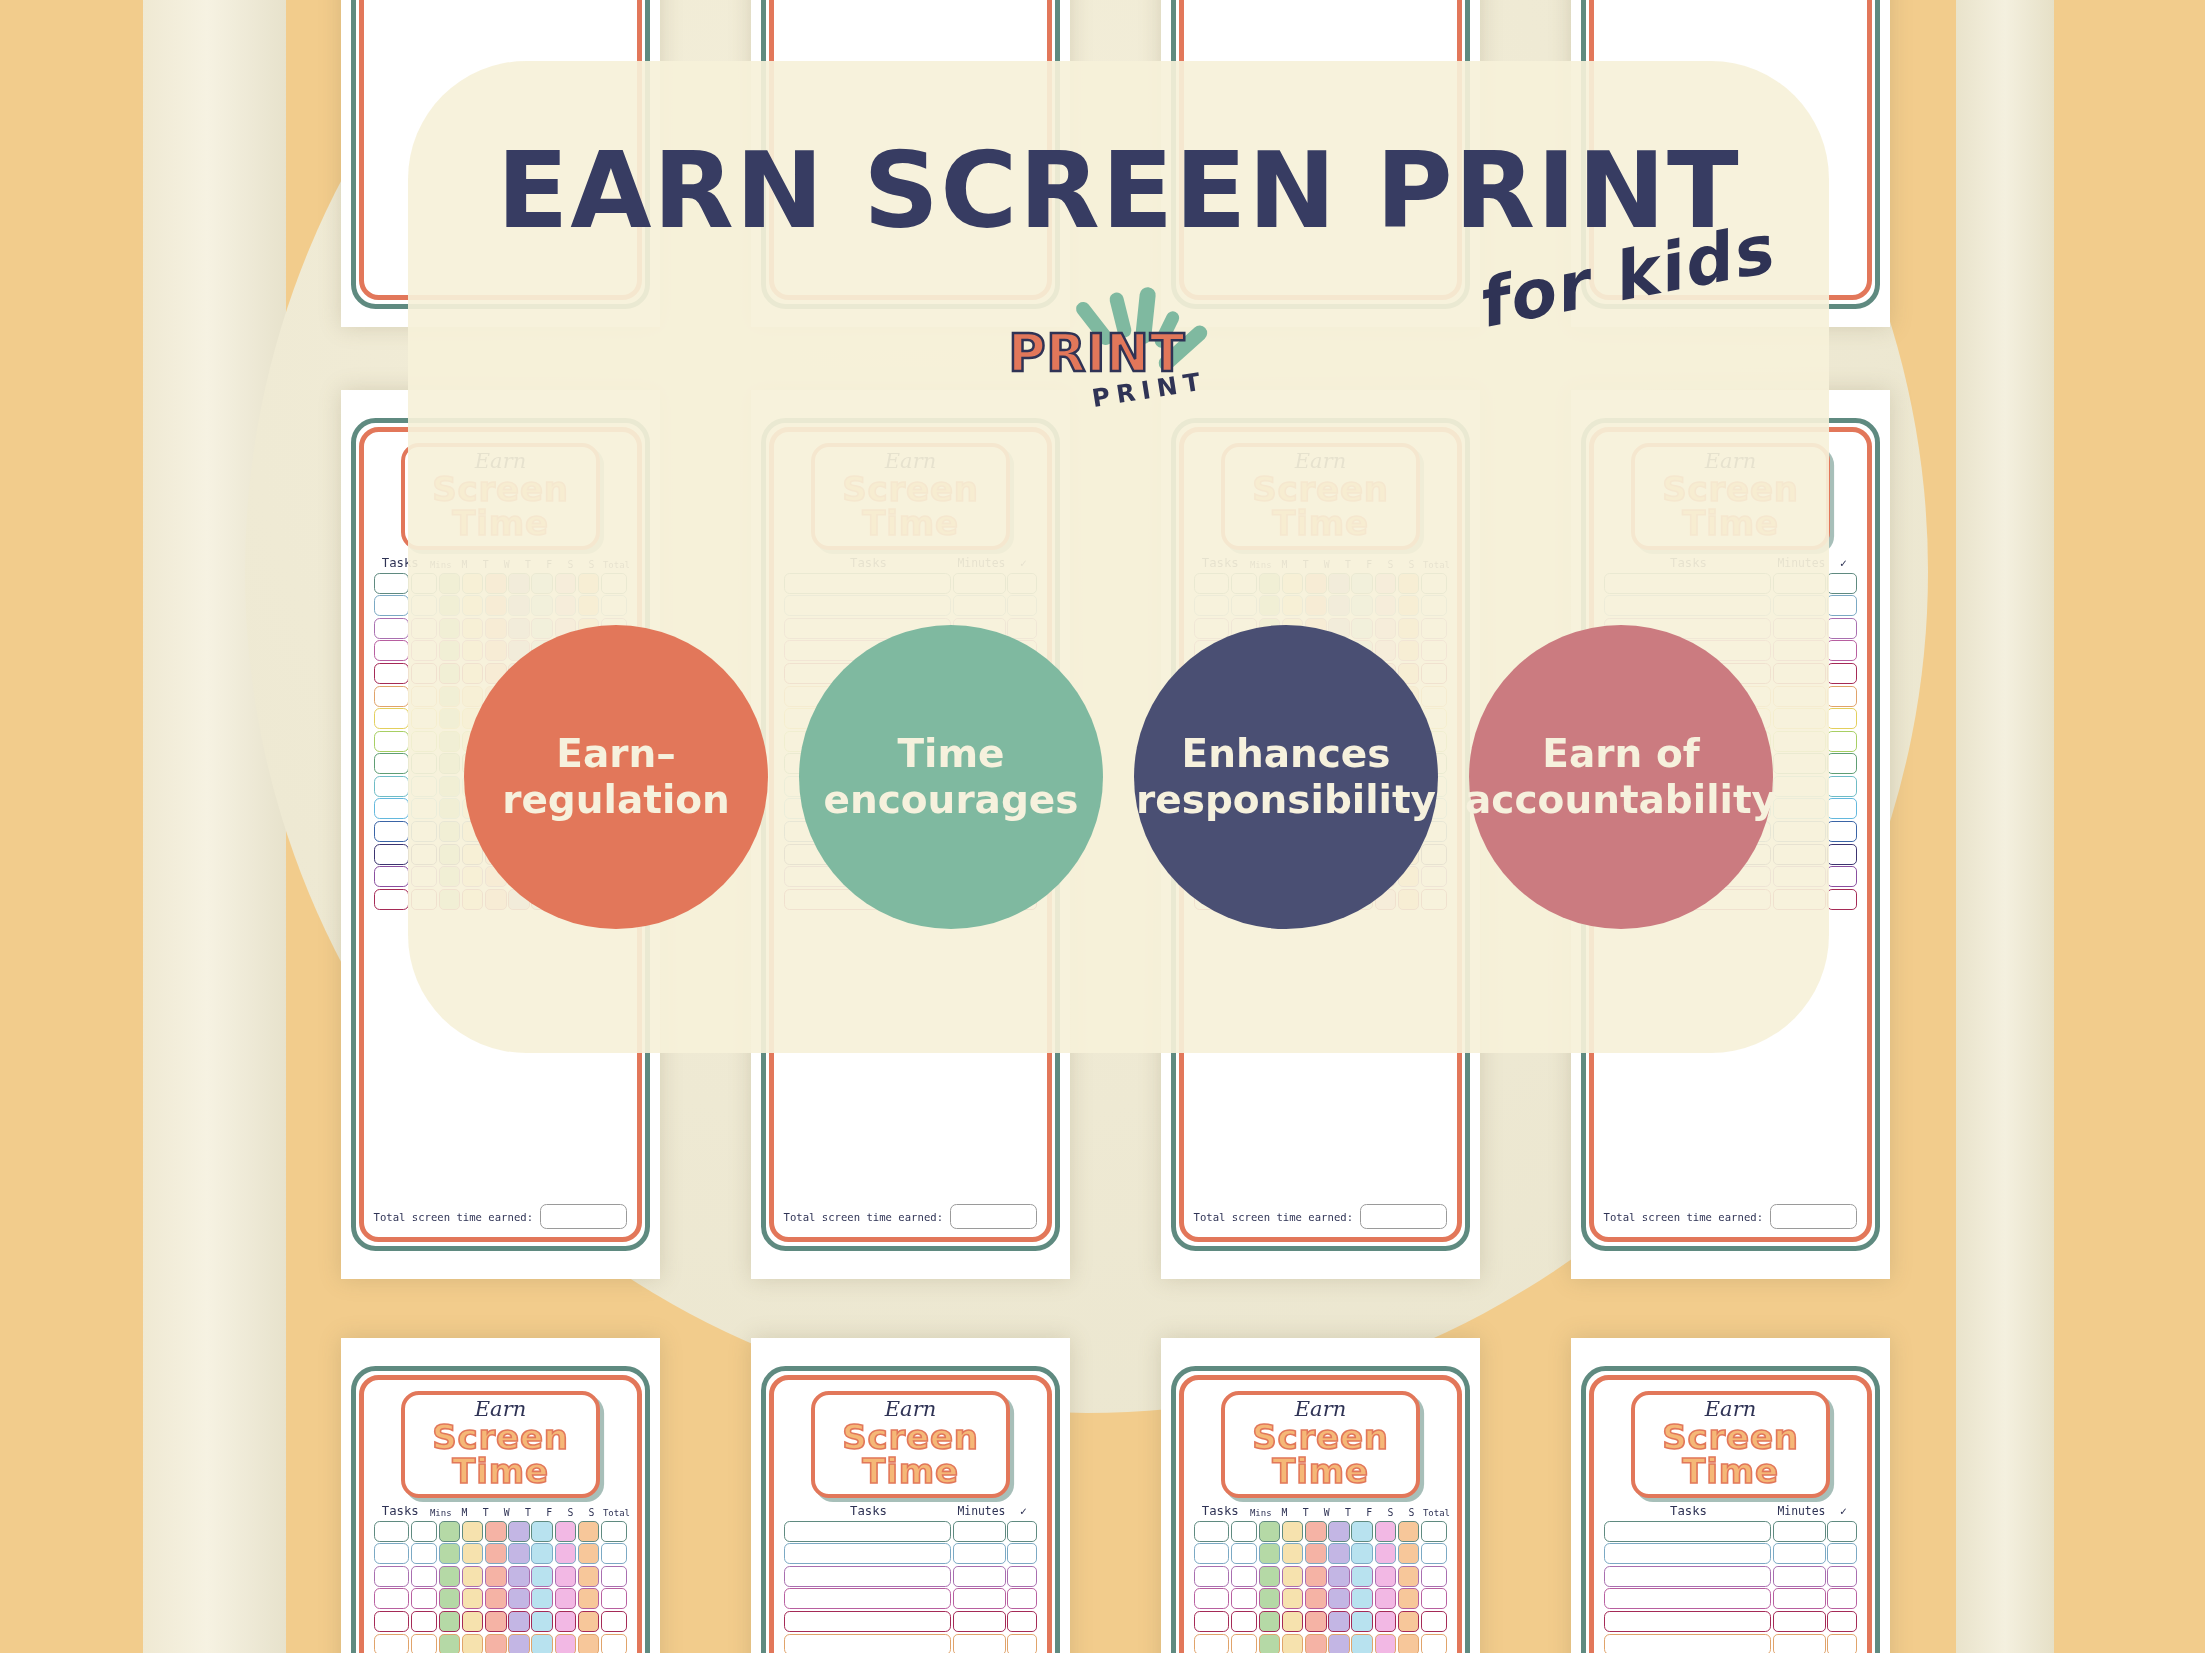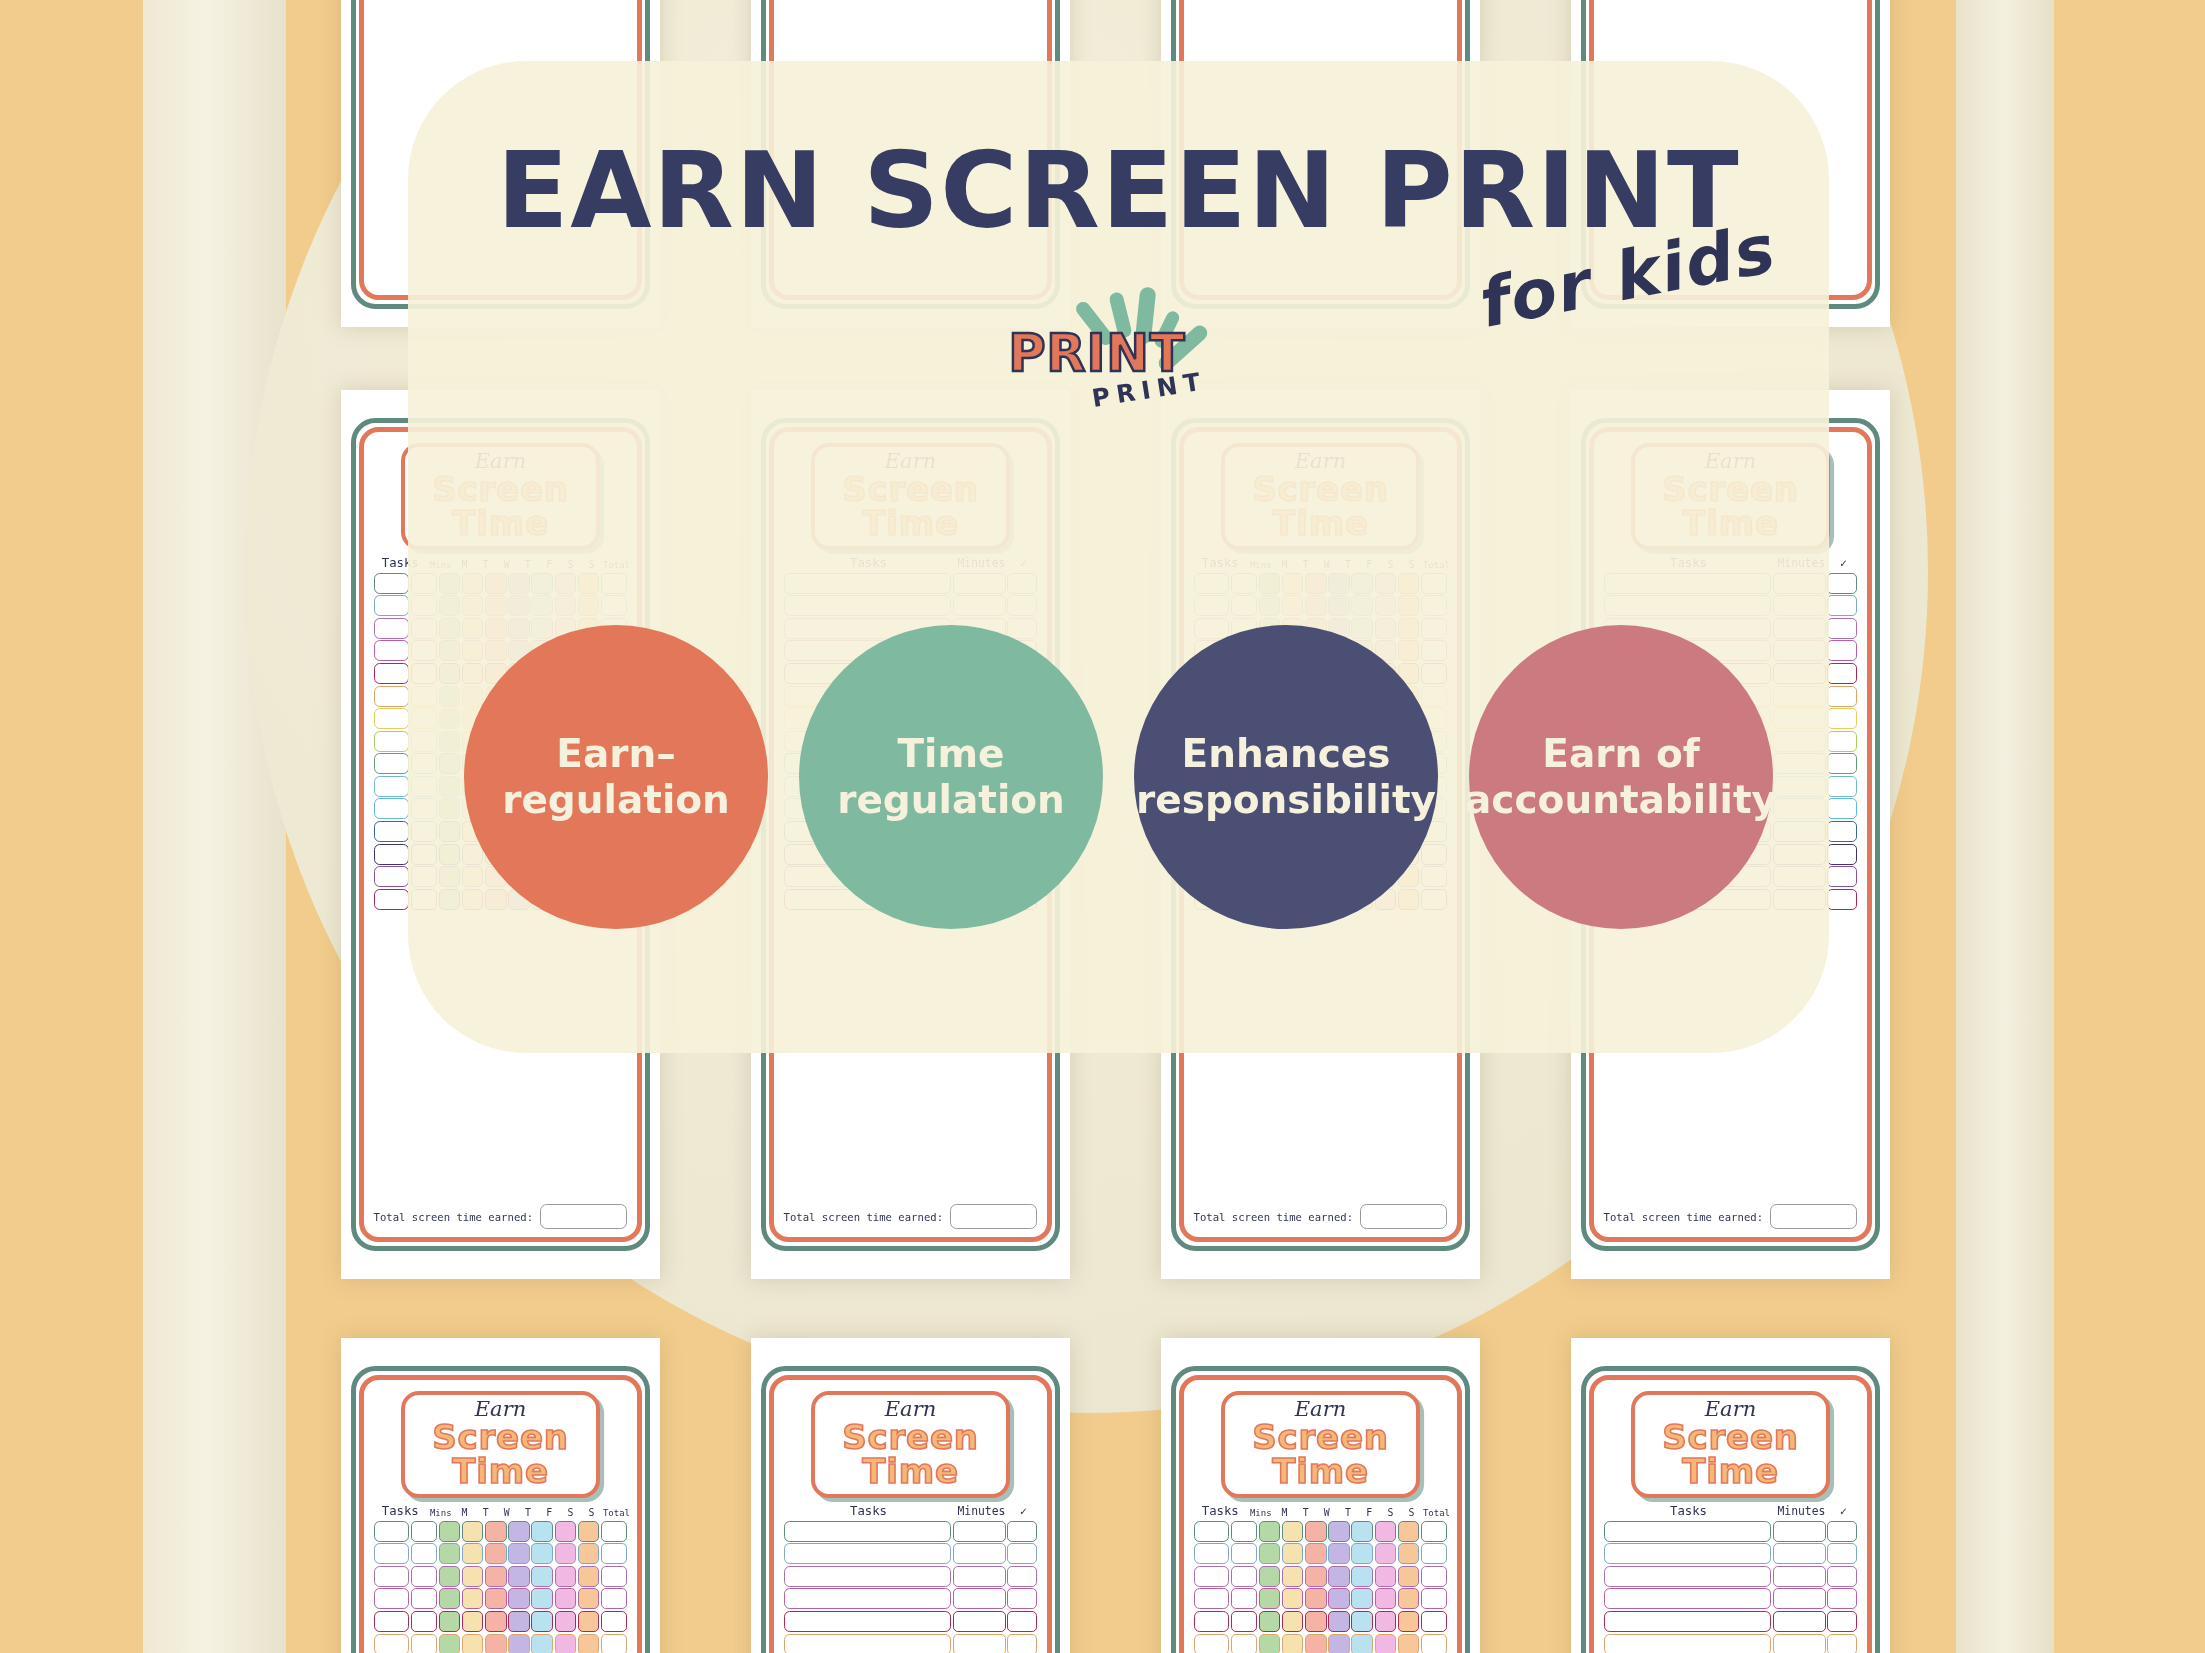--- a/index.html
+++ b/index.html
@@ -1036,21 +1036,21 @@
       </div>
       <div class="logo-tots">PRINT</div>
       <div class="logo-print">PRINT</div>
     </div>
 
 
     <div class="circles">
       <div class="bubble js-bubble" style="background: rgb(226, 119, 90);">Earn–
 regulation</div>
       <div class="bubble js-bubble" style="background: rgb(127, 185, 160);">Time
-regulation</div>
+encourages</div>
       <div class="bubble js-bubble" style="background: rgb(74, 79, 115);">Enhances
 responsibility</div>
       <div class="bubble js-bubble" style="background: rgb(203, 123, 128);">Earn of
 accountability</div>
     </div>
   </div>
 </div>
 
 
 </body></html>

